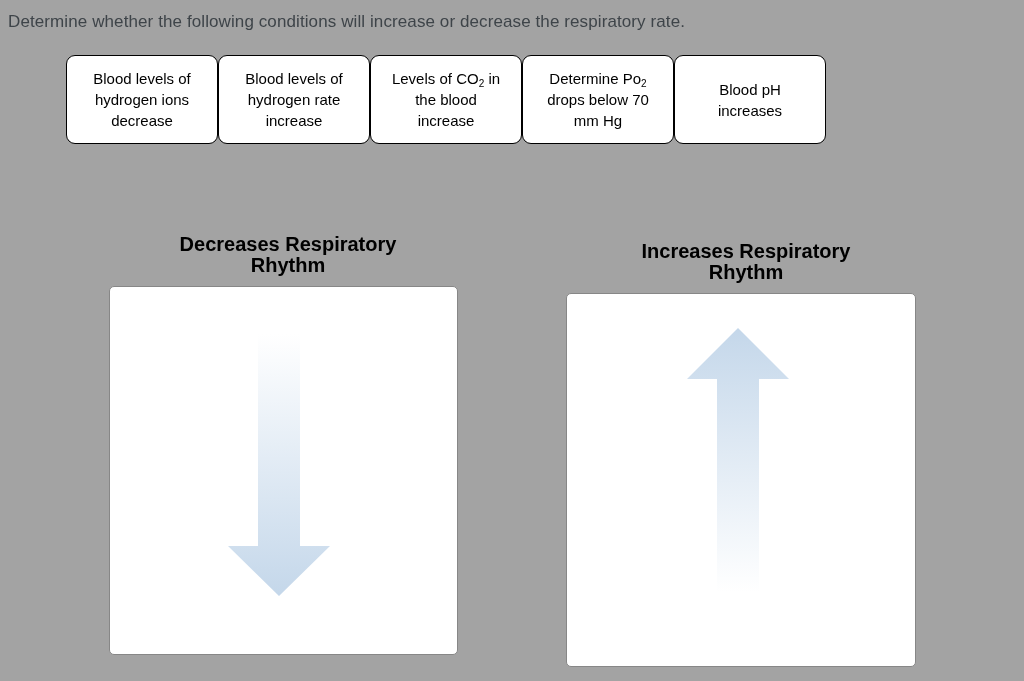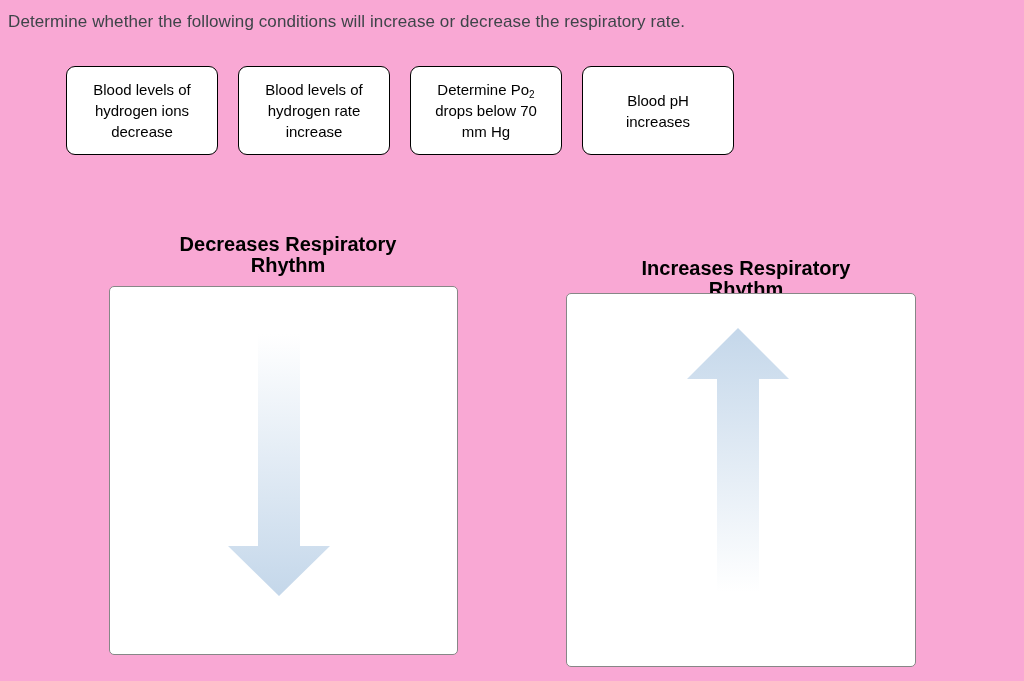--- a/index.html
+++ b/index.html
@@ -4,38 +4,38 @@
 <style>
   html, body {
     margin: 0;
     padding: 0;
     background: #ffffff;
   }
   .page {
     position: relative;
     width: 1024px;
     height: 681px;
-    background: #f9a8d4;
+    background: #a3a3a3;
     font-family: "Liberation Sans", sans-serif;
     overflow: hidden;
   }
   .instruction {
     position: absolute;
     left: 8px;
     top: 12px;
     font-size: 17px;
     color: #3e4449;
     letter-spacing: 0.1px;
   }
   .cards-row {
     position: absolute;
     left: 48px;
-    top: 66px;
+    top: 55px;
     display: flex;
-    gap: 20px;
+    gap: 0;
     padding-left: 18px;
   }
   .card {
     box-sizing: border-box;
     width: 152px;
     height: 89px;
     border: 1.5px solid #000000;
     border-radius: 9px;
     background: #ffffff;
     display: flex;
@@ -56,21 +56,21 @@
   .zone-title {
     position: absolute;
     width: 240px;
     text-align: center;
     font-size: 20px;
     font-weight: bold;
     line-height: 21px;
     color: #000000;
   }
   .zone-title-left { left: 168px; top: 234px; }
-  .zone-title-right { left: 626px; top: 258px; }
+  .zone-title-right { left: 626px; top: 241px; }
   .drop-zone {
     position: absolute;
     box-sizing: border-box;
     border: 1px solid #878787;
     border-radius: 5px;
     background: #ffffff;
   }
   .drop-zone-left { left: 109px; top: 286px; width: 349px; height: 369px; }
   .drop-zone-right { left: 566px; top: 293px; width: 350px; height: 374px; }
   .arrow {
@@ -91,20 +91,23 @@
 
     <div class="card">
       <span>Blood levels of hydrogen ions decrease</span>
     </div>
 
 
     <div class="card">
       <span>Blood levels of hydrogen rate increase</span>
     </div>
 
+    <div class="card">
+      <span><span>Levels of CO</span><sub>2</sub><span> in the blood increase</span></span>
+    </div>
 
     <div class="card">
       <span><span>Determine Po</span><sub>2</sub><span> drops below 70 mm Hg</span></span>
     </div>
 
     <div class="card">
       <span>Blood pH increases</span>
     </div>
 
   </div>

